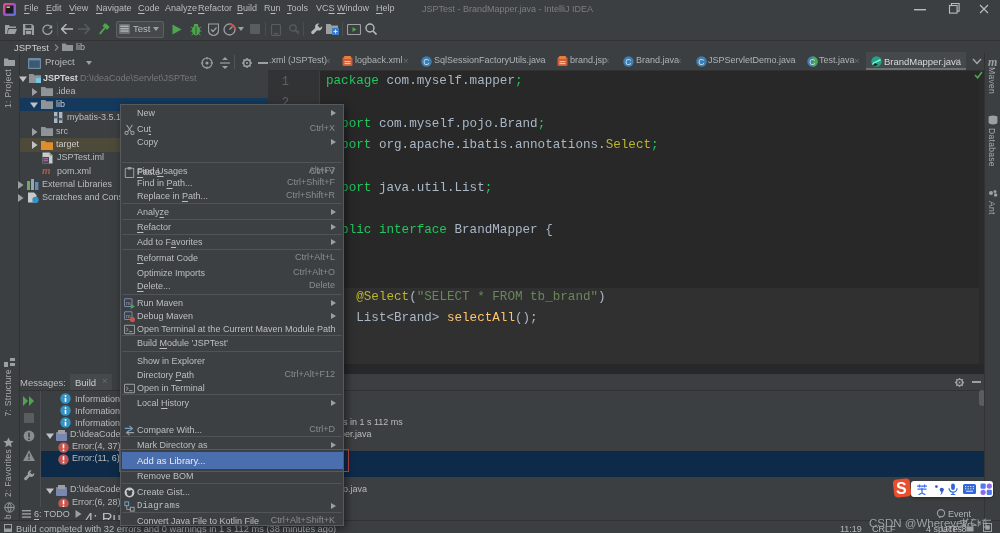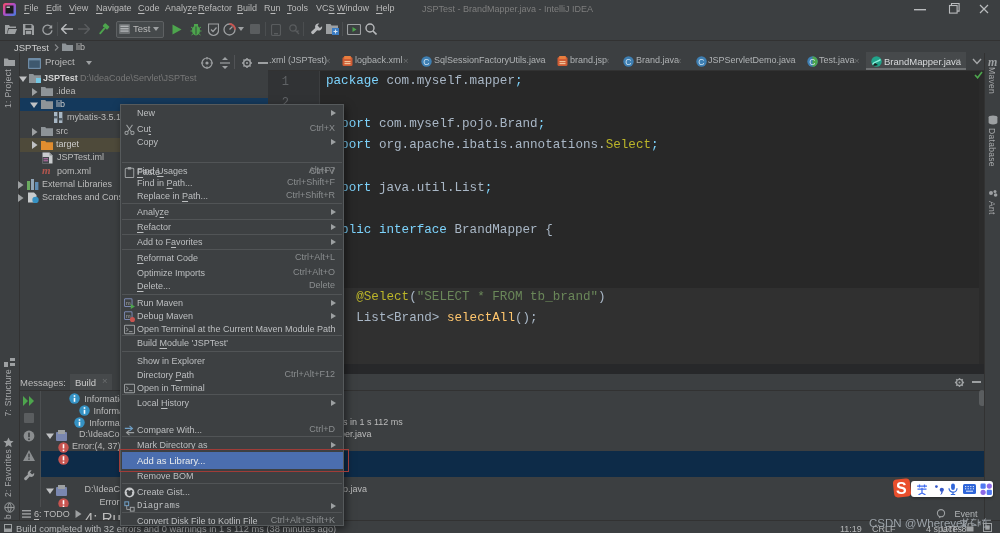--- a/index.html
+++ b/index.html
@@ -1,33 +1,33 @@
 <!DOCTYPE html>
 <html><head>
 <meta charset="utf-8">
 <style>
   html,body{margin:0;padding:0;}
   body{width:1000px;height:533px;overflow:hidden;background:#3c3f41;font-family:"Liberation Sans",sans-serif;}
-  #app{position:absolute;top:0;left:0;width:1000px;height:533px;background:#3c3f41;text-align:center;}
+  #app{position:absolute;top:0;left:0;width:1000px;height:533px;background:#3c3f41;}
   .abs{position:absolute;}
   .t{color:#bbbbbb;font-size:9px;white-space:nowrap;}
   .mono{font-family:"Liberation Mono",monospace;}
   .vlab{writing-mode:vertical-rl;transform:rotate(180deg);color:#a6a8aa;font-size:8.5px;white-space:nowrap;letter-spacing:0.3px;}
   .vlabr{writing-mode:vertical-rl;color:#a6a8aa;font-size:8.5px;white-space:nowrap;letter-spacing:0.3px;}
   #menubar .t{font-size:9px;}
   .row{position:absolute;white-space:nowrap;}
   .ti{color:#b0b3b5;font-size:9px;}
   .sc{position:absolute;right:8px;color:#8a8d8f;font-size:9px;}
   .sub{position:absolute;right:7px;top:3px;width:0;height:0;border-left:5px solid #9da0a2;border-top:3.5px solid transparent;border-bottom:3.5px solid transparent;}
   .mi{position:absolute;left:3px;top:1px;width:11px;height:11px;}
   .mtext{position:absolute;left:16px;top:1px;}
   u{text-decoration-thickness:1px;text-underline-offset:1.5px;}
   .tx{color:#6c6f71;font-size:9.5px;}
   .code{position:absolute;left:6px;font-family:"Liberation Mono",monospace;font-size:12.6px;letter-spacing:0px;white-space:pre;color:#a9b7c6;}
-  .kw{color:#7dd3fc;}.an{color:#bbb529;}.st{color:#6a8759;}.me{color:#ffc66d;}
+  .kw{color:#22c55e;}.an{color:#bbb529;}.st{color:#6a8759;}.me{color:#ffc66d;}
   .mt{left:0;width:222px;height:13px;color:#bdbfc1;font-size:9px;}
   .msep{position:absolute;left:1px;width:220px;height:1px;background:#515456;}
 </style>
 </head>
 <body>
 <div id="app">
 
   <div class="abs" style="left:0;top:0;width:1000px;height:18px;background:#3c3f41;">
     <svg class="abs" style="left:3px;top:3px" width="13" height="13" viewBox="0 0 13 13">
       <defs>
@@ -705,21 +705,21 @@
         <svg class="mi" viewBox="0 0 13 13">
           <rect x="1" y="1" width="4.5" height="4.5" fill="none" stroke="#6fa0c7" stroke-width="1.2"></rect>
           <rect x="7.5" y="7.5" width="4.5" height="4.5" fill="none" stroke="#9da0a2" stroke-width="1.2"></rect>
           <path d="M3.2 5.5 V10 h4" stroke="#9da0a2" stroke-width="1.1" fill="none"></path>
         </svg>
         <span class="mtext">Diagrams</span>
         <span class="sub"></span>
       </div>
     <div class="msep" style="top:406.5px;"></div>
     <div class="row mt" style="top:409.5px;">
-        <span class="mtext">Convert Disk File to Kotlin File</span>
+        <span class="mtext">Convert Java File to Kotlin File</span>
         <span class="sc">Ctrl+Alt+Shift+K</span>
       </div>
   </div>
 
   <div class="abs" style="left:118.5px;top:449px;width:228px;height:21px;border:1.5px solid #a03c38;z-index:60;"></div>
 
   <div id="overlays">
 
     <div class="abs" style="left:911px;top:481px;width:82px;height:16px;background:#ffffff;border-radius:3px;box-shadow:0 1px 3px rgba(0,0,0,0.4);z-index:70;"></div>
     <div class="abs" style="left:893px;top:478px;width:18px;height:20px;z-index:71;">

